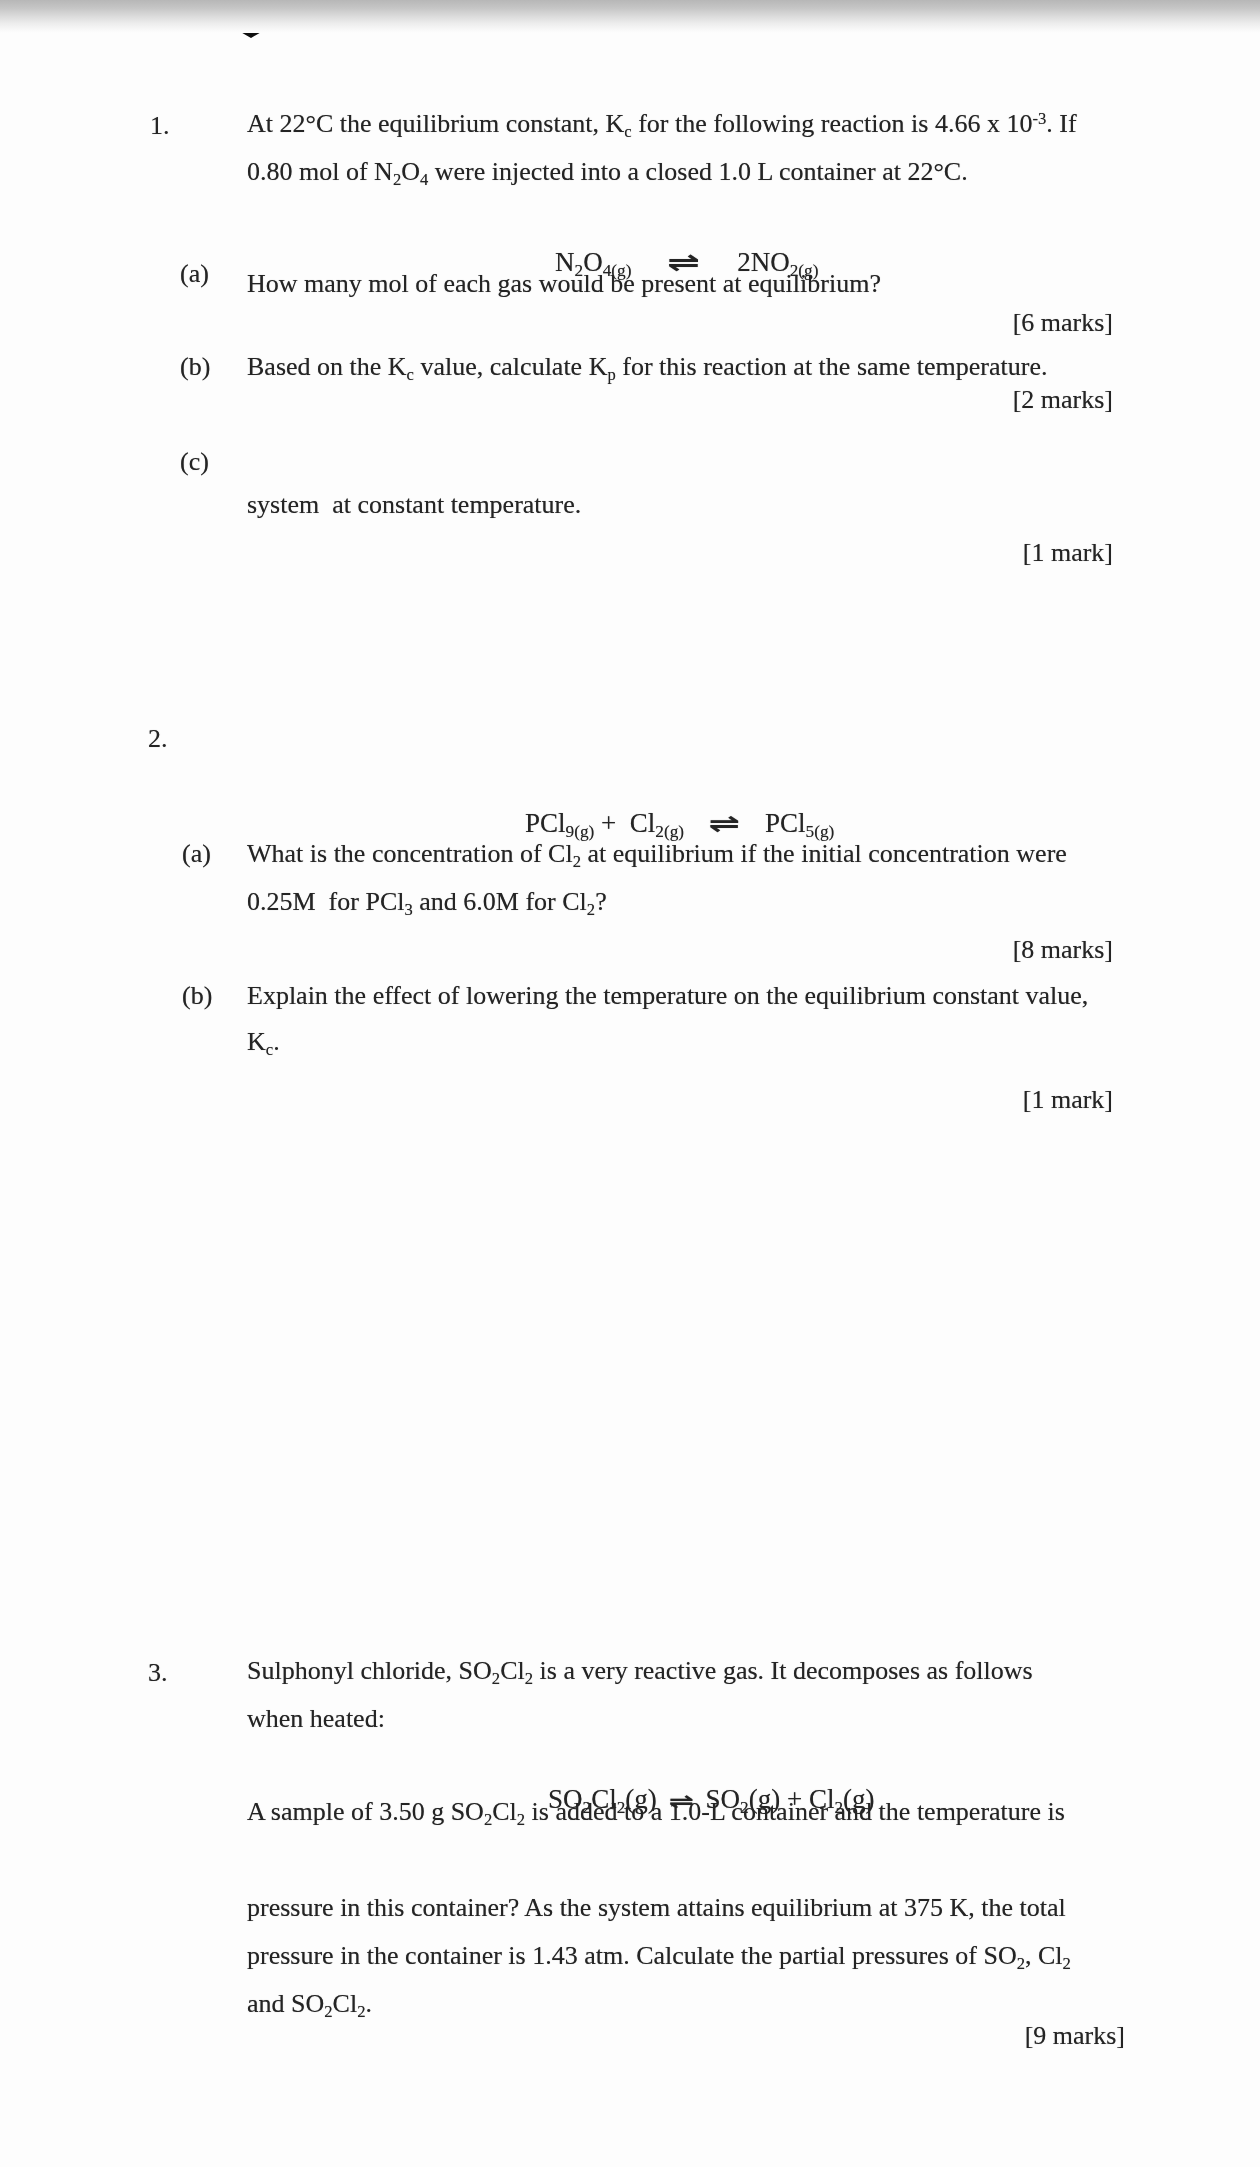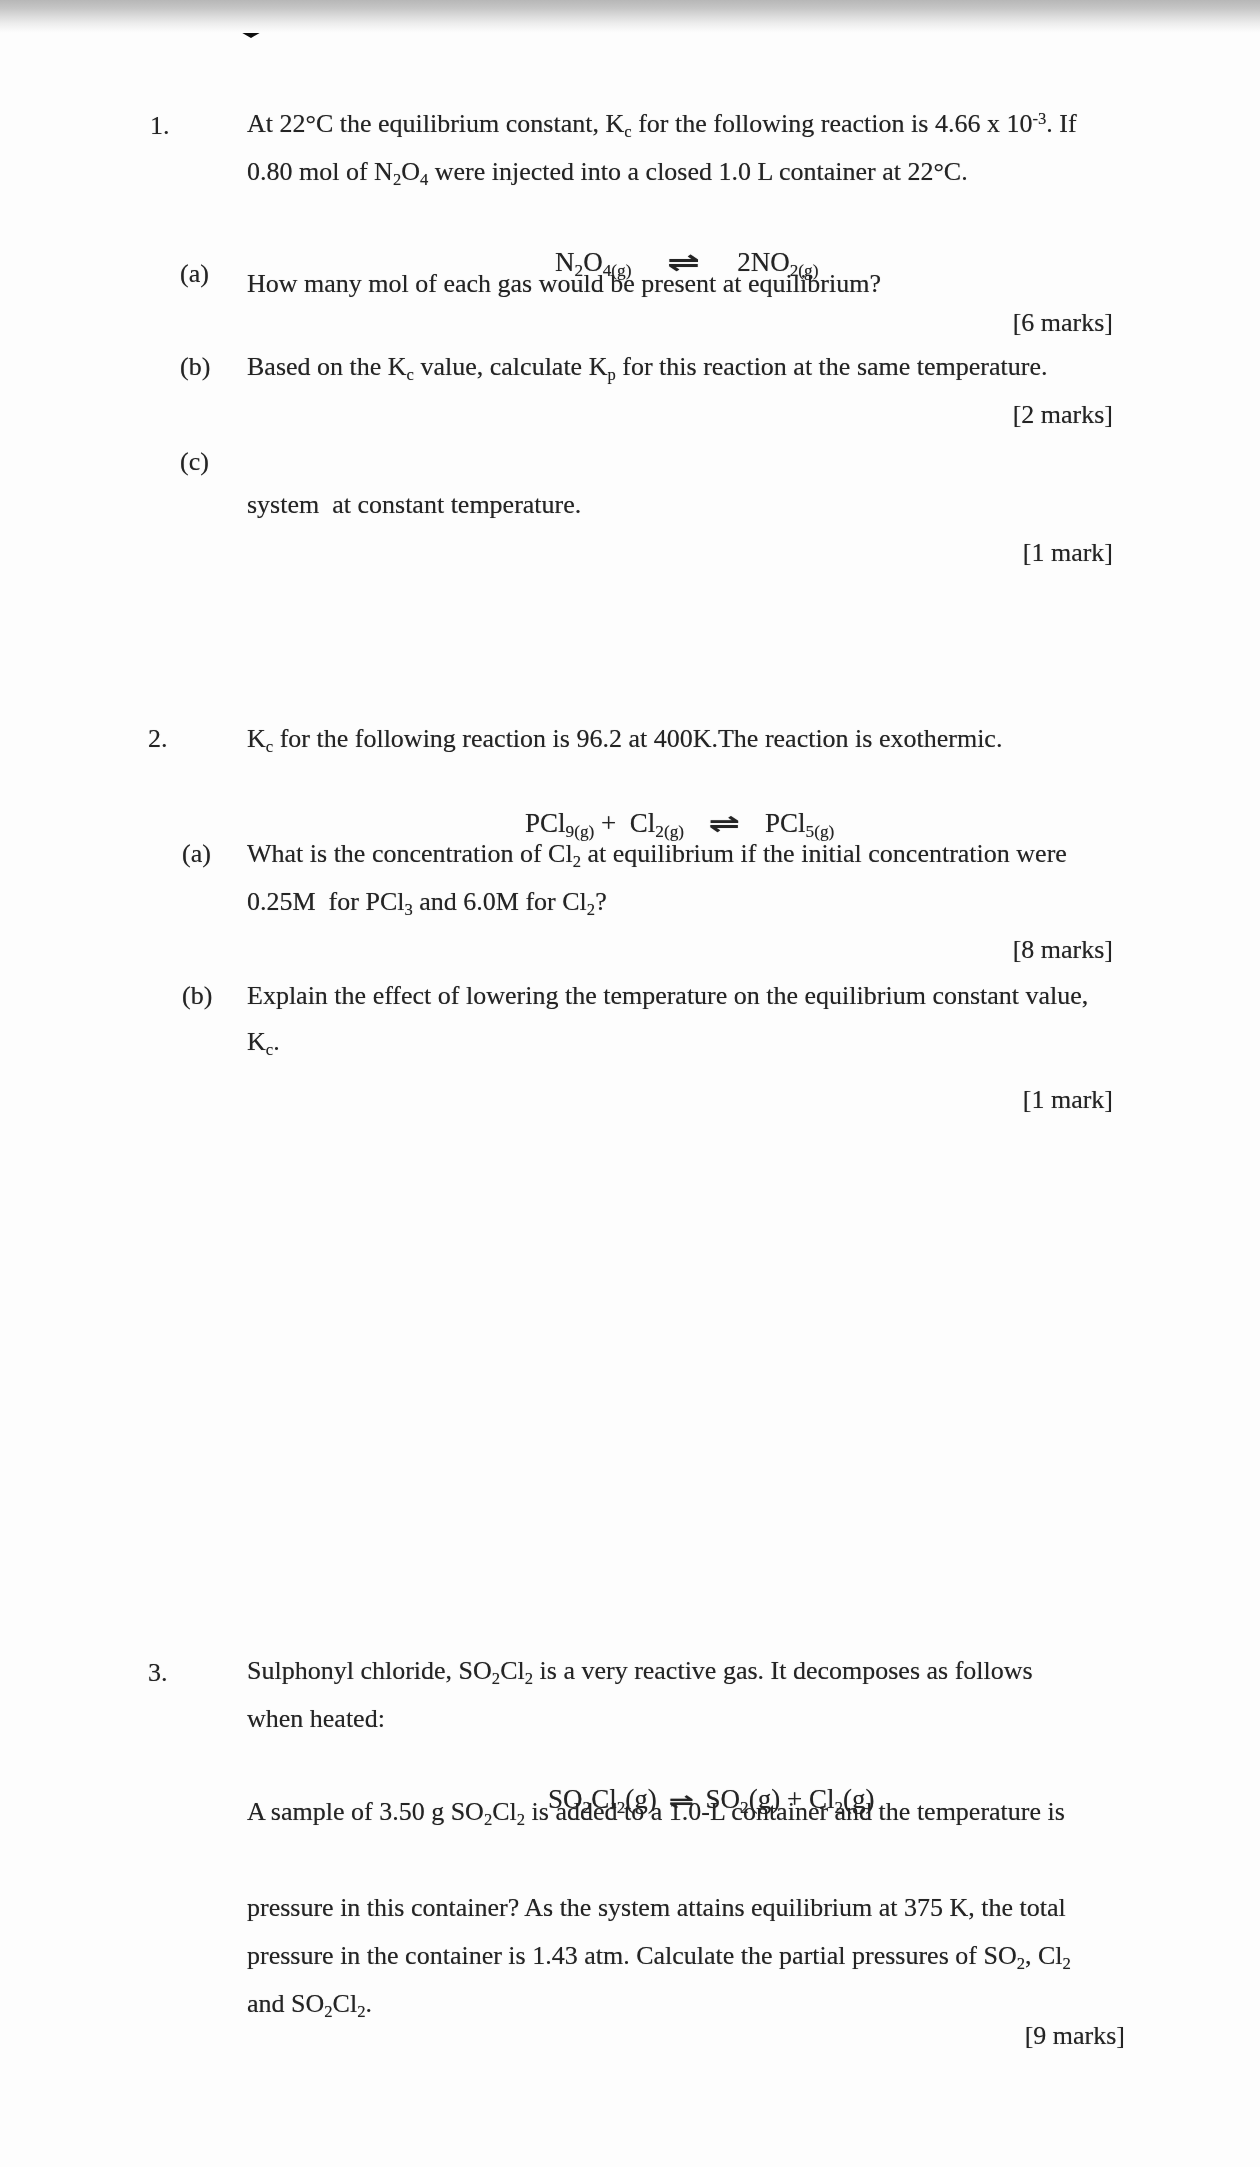--- a/index.html
+++ b/index.html
@@ -55,28 +55,27 @@
   <div class="eq" style="left:528px; top:211px;">
     <span>N<sub>2</sub>O<sub>4(g)</sub></span><span class="arrow arrow-lg">⇌</span><span>2NO<sub>2(g)</sub></span>
   </div>
 
   <div class="txt" style="left:180px; top:258px;">(a)</div>
   <div class="txt" style="left:247px; top:268px;text-align:right;">How many mol of each gas would be present at equilibrium?</div>
   <div class="txt marks" style="right:147px; top:307px;">[6 marks]</div>
 
   <div class="txt" style="left:180px; top:351px;">(b)</div>
   <div class="txt" style="left:247px; top:351px;">Based on the K<sub>c</sub> value, calculate K<sub>p</sub> for this reaction at the same temperature.</div>
-  <div class="txt marks" style="right:147px; top:399px;">[2 marks]</div>
+  <div class="txt marks" style="right:147px; top:384px;">[2 marks]</div>
 
   <div class="txt" style="left:180px; top:446px;">(c)</div>
   <div class="txt" style="left:247px; top:489px;">system&nbsp; at constant temperature.</div>
   <div class="txt marks" style="right:147px; top:537px;">[1 mark]</div>
 
   <div class="txt" style="left:148px; top:723px;">2.</div>
-  <div class="txt" style="left:247px; top:723px;">K<sub>c</sub> for the following reaction is 96.2 at 400K.The reaction is exothermic.</div>
 
   <div class="eq" style="left:498px; top:772px;">
     <span>PCl<sub>9(g)</sub> +  Cl<sub>2(g)</sub></span><span class="arrow arrow-md">⇌</span><span>PCl<sub>5(g)</sub></span>
   </div>
 
   <div class="txt" style="left:182px; top:838px;">(a)</div>
   <div class="txt" style="left:247px; top:838px;">What is the concentration of Cl<sub>2</sub> at equilibrium if the initial concentration were</div>
   <div class="txt" style="left:247px; top:886px;">0.25M&nbsp; for PCl<sub>3</sub> and 6.0M for Cl<sub>2</sub>?</div>
   <div class="txt marks" style="right:147px; top:934px;">[8 marks]</div>
 

